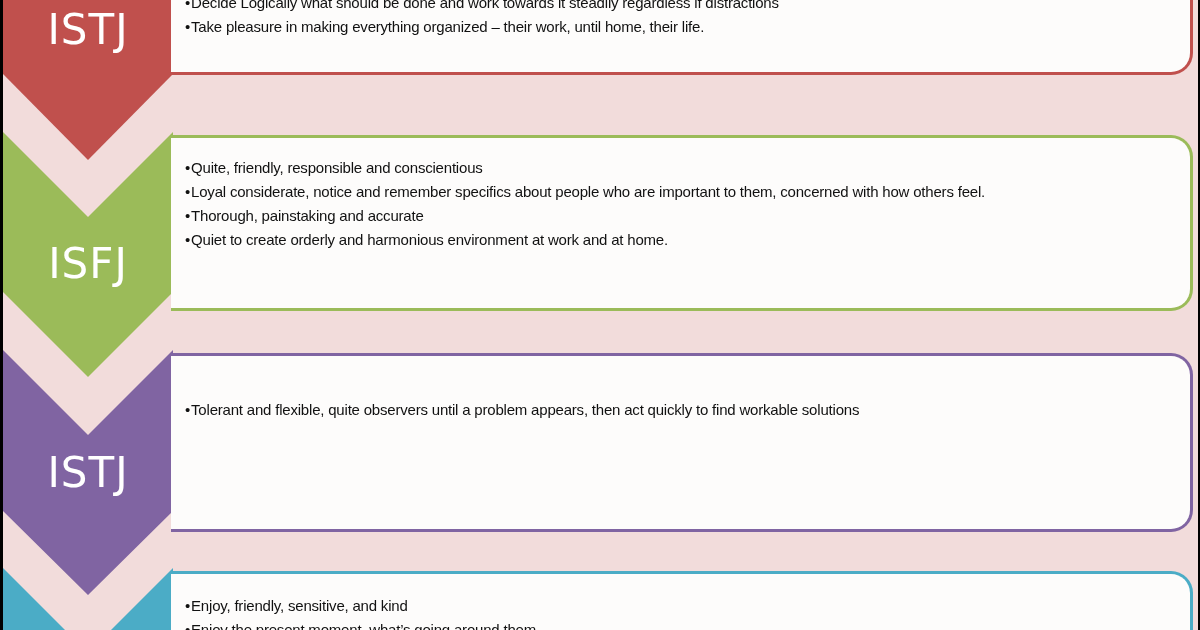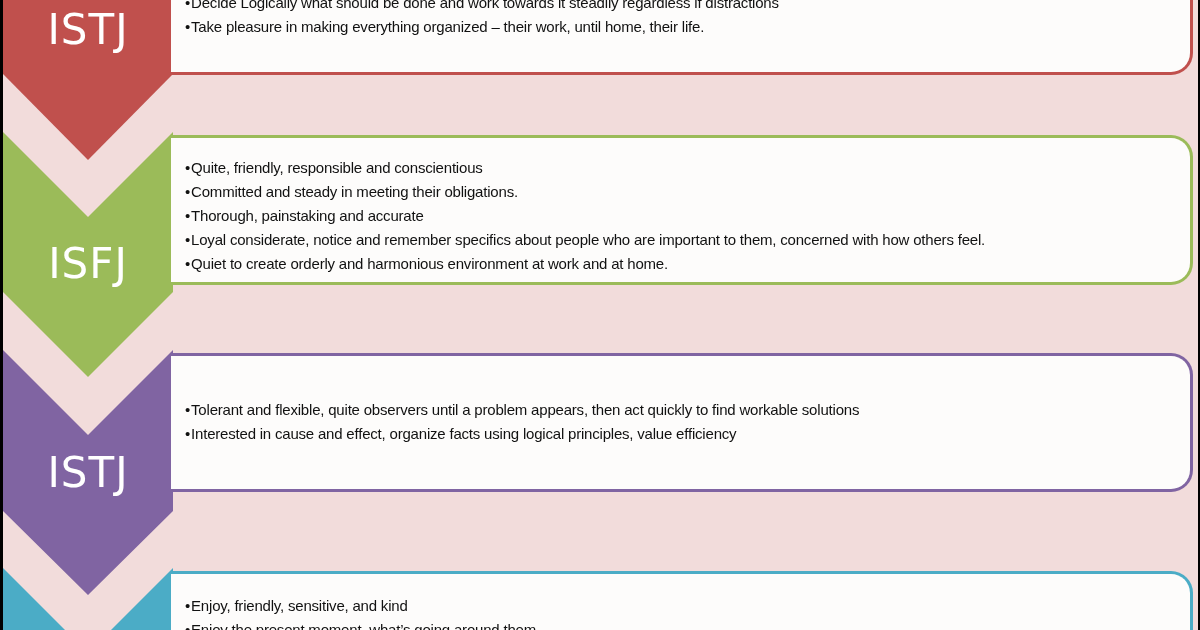--- a/index.html
+++ b/index.html
@@ -50,35 +50,33 @@
 
 <div class="label" style="top:9px;">ISTJ</div>
 <div class="box" style="top:-40px; height:115px; border-color:#c0504d;">
   <ul style="top:28px;">
     <li>Decide Logically what should be done and work towards it steadily regardless if distractions</li>
     <li>Take pleasure in making everything organized – their work, until home, their life.</li>
   </ul>
 </div>
 
 <div class="label" style="top:243px;">ISFJ</div>
-<div class="box" style="top:135px; height:150px; border-color:#9bbb59;">
+<div class="box" style="top:135px; height:176px; border-color:#9bbb59;">
   <ul style="top:18px;">
     <li>Quite, friendly, responsible and conscientious</li>
-    <li>Committed and steady in meeting their obligations.</li>
+    <li>Loyal considerate, notice and remember specifics about people who are important to them, concerned with how others feel.</li>
     <li>Thorough, painstaking and accurate</li>
-    <li>Loyal considerate, notice and remember specifics about people who are important to them, concerned with how others feel.</li>
     <li>Quiet to create orderly and harmonious environment at work and at home.</li>
   </ul>
 </div>
 
 <div class="label" style="top:452px;">ISTJ</div>
-<div class="box" style="top:353px; height:139px; border-color:#8064a2;">
+<div class="box" style="top:353px; height:179px; border-color:#8064a2;">
   <ul style="top:42px;">
     <li>Tolerant and flexible, quite observers until a problem appears, then act quickly to find workable solutions</li>
-    <li>Interested in cause and effect, organize facts using logical principles, value efficiency</li>
   </ul>
 </div>
 
 <div class="box" style="top:571px; height:120px; border-color:#4bacc6;">
   <ul style="top:20px;">
     <li>Enjoy, friendly, sensitive, and kind</li>
     <li>Enjoy the present moment, what’s going around them</li>
   </ul>
 </div>
 

